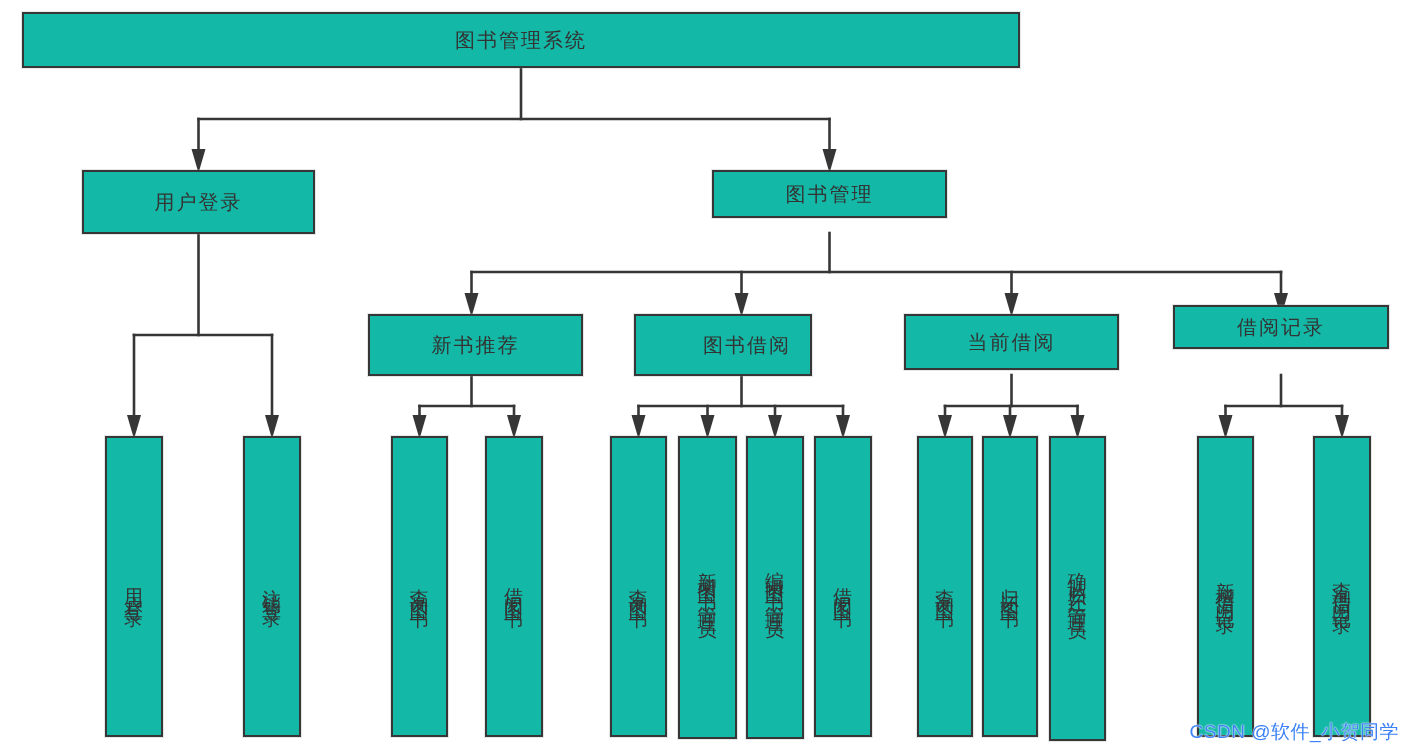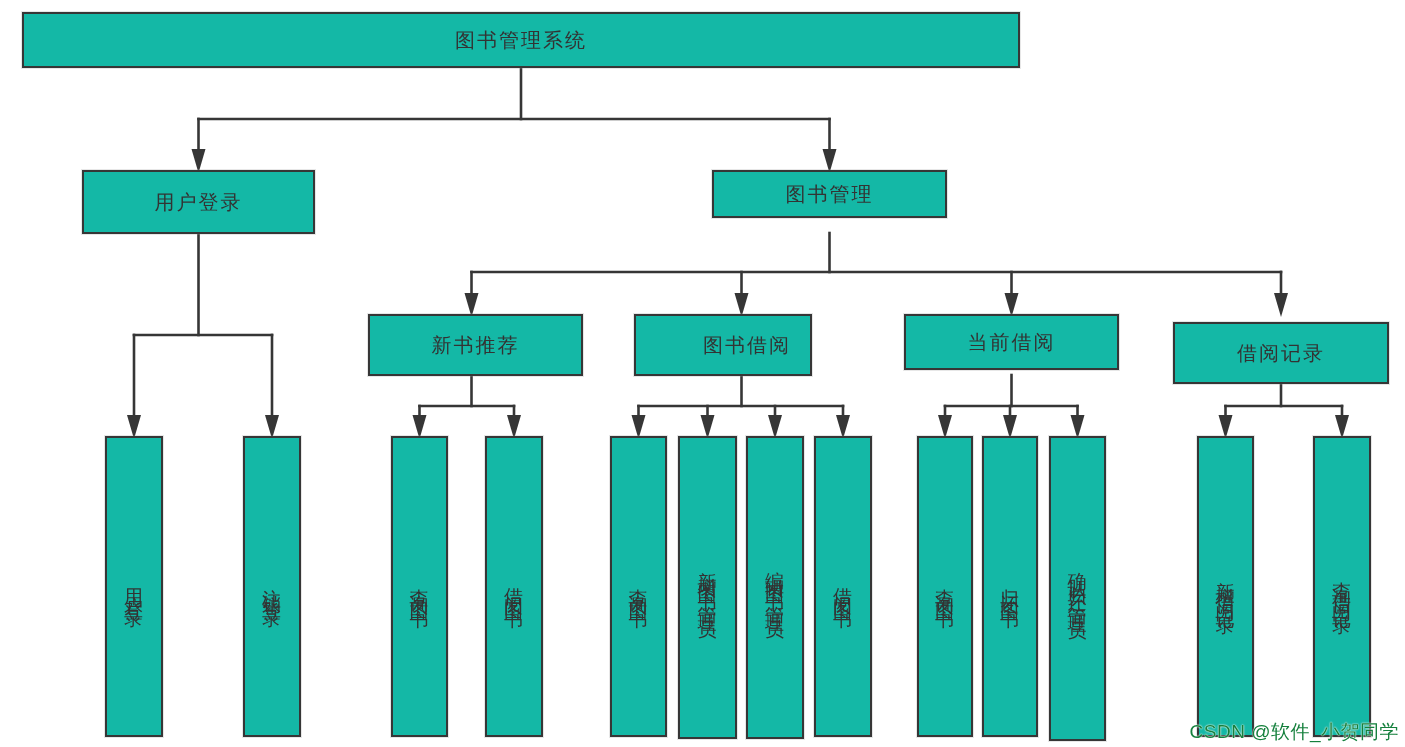--- a/index.html
+++ b/index.html
@@ -30,21 +30,21 @@
     writing-mode:vertical-rl;
     font-size:19px;
     letter-spacing:7px;
     white-space:normal;
     line-height:1;
   }
   .watermark{
     position:absolute;
     right:6px;bottom:2px;
     font-size:19px;
-    color:#15803d;
+    color:#3b82f6;
     letter-spacing:0.5px;
     text-shadow:0 0 2px #ffffff, 0 0 1px #ffffff;
     white-space:nowrap;
   }
 </style>
 </head>
 <body>
 
 <div class="canvas">
   <svg id="connectors" viewBox="0 0 1405 747">
@@ -113,21 +113,21 @@
       </div>
       <div class="node" style="left: 368px; top: 314px; width: 215px; height: 62px;">
         <span class="lbl">新书推荐</span>
       </div>
       <div class="node" style="left: 634px; top: 314px; width: 178px; height: 62px; padding-left: 48px;">
         <span class="lbl">图书借阅</span>
       </div>
       <div class="node" style="left: 904px; top: 314px; width: 215px; height: 56px;">
         <span class="lbl">当前借阅</span>
       </div>
-      <div class="node" style="left: 1173px; top: 322px; width: 216px; height: 62px;">
+      <div class="node" style="left: 1173px; top: 305px; width: 216px; height: 44px;">
         <span class="lbl">借阅记录</span>
       </div>
       <div class="node vertical" style="left: 105px; top: 436px; width: 58px; height: 301px;">
         <span class="lbl">用户登录</span>
       </div>
       <div class="node vertical" style="left: 243px; top: 436px; width: 58px; height: 301px;">
         <span class="lbl">注销登录</span>
       </div>
       <div class="node vertical" style="left: 391px; top: 436px; width: 57px; height: 301px;">
         <span class="lbl">查询图书</span>

